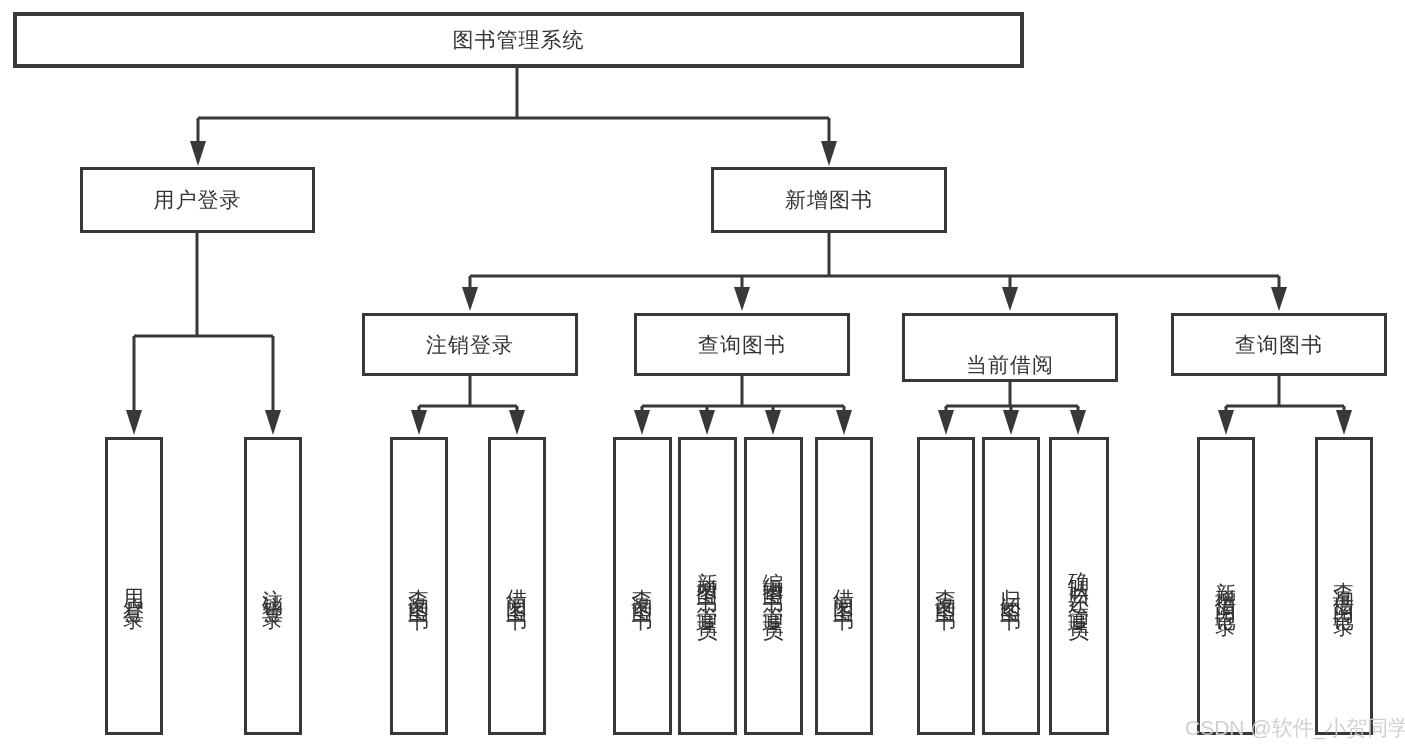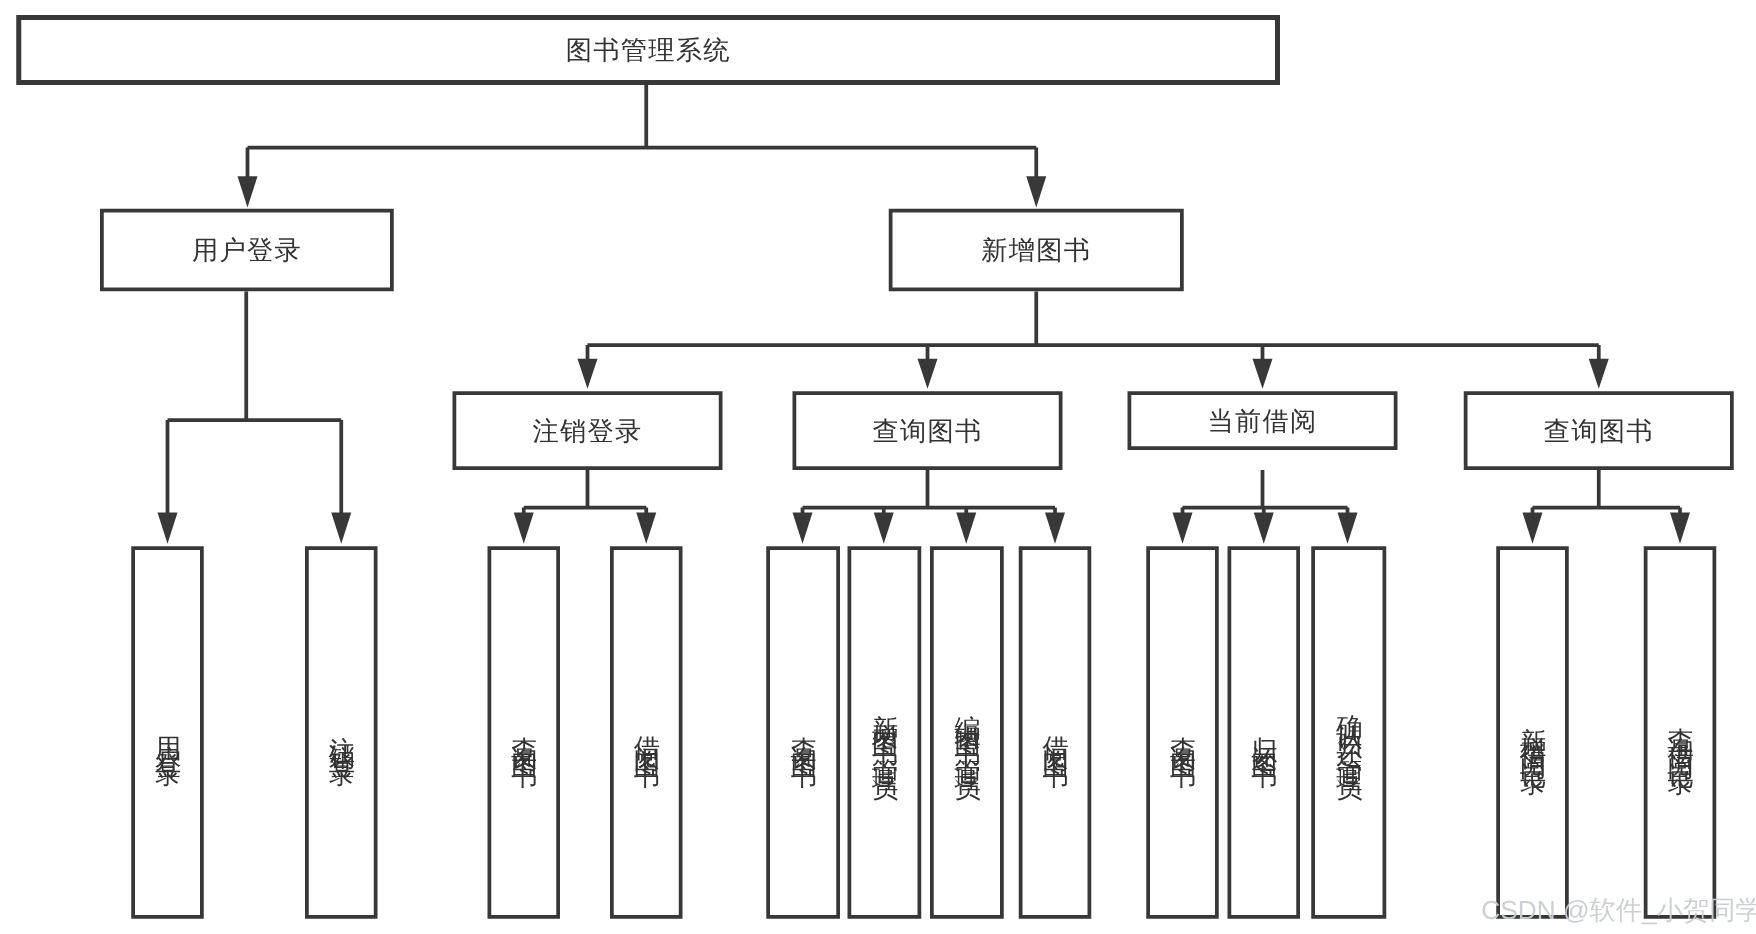--- a/index.html
+++ b/index.html
@@ -111,21 +111,21 @@
   <div class="box hbox" style="left:711px; top:167px; width:236px; height:66px;">
     <span>新增图书</span>
   </div>
 
   <div class="box hbox" style="left:362px; top:313px; width:216px; height:63px;">
     <span>注销登录</span>
   </div>
   <div class="box hbox" style="left:634px; top:313px; width:216px; height:63px;">
     <span>查询图书</span>
   </div>
-  <div class="box hbox" style="left:902px; top:313px; width:216px; height:47px;">
+  <div class="box hbox" style="left:902px; top:313px; width:216px; height:69px;align-items:flex-end;">
     <span>当前借阅</span>
   </div>
   <div class="box hbox" style="left:1171px; top:313px; width:216px; height:63px;">
     <span>查询图书</span>
   </div>
 
   <div class="box vbox" style="left:105px; top:437px; width:58px; height:298px;">
     <span class="vtext">用户登录</span>
   </div>
   <div class="box vbox" style="left:244px; top:437px; width:58px; height:298px;">

